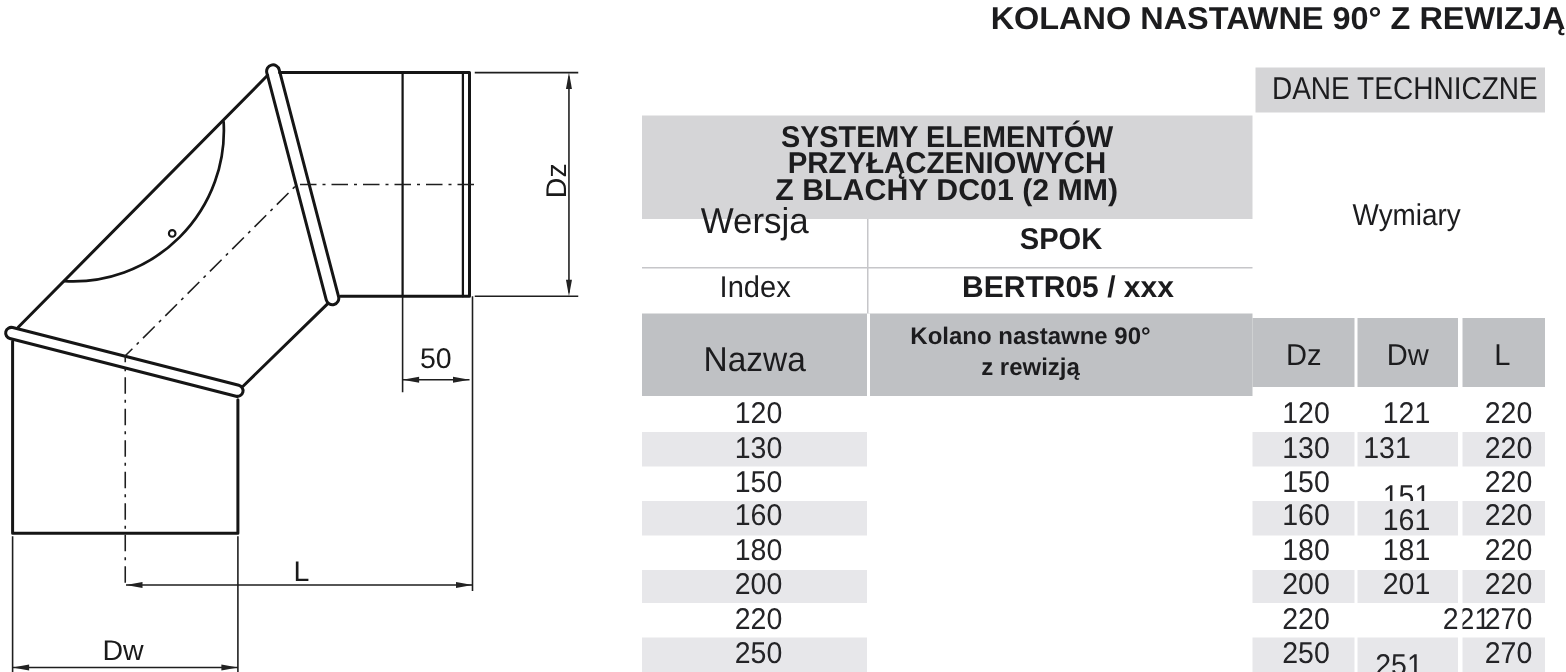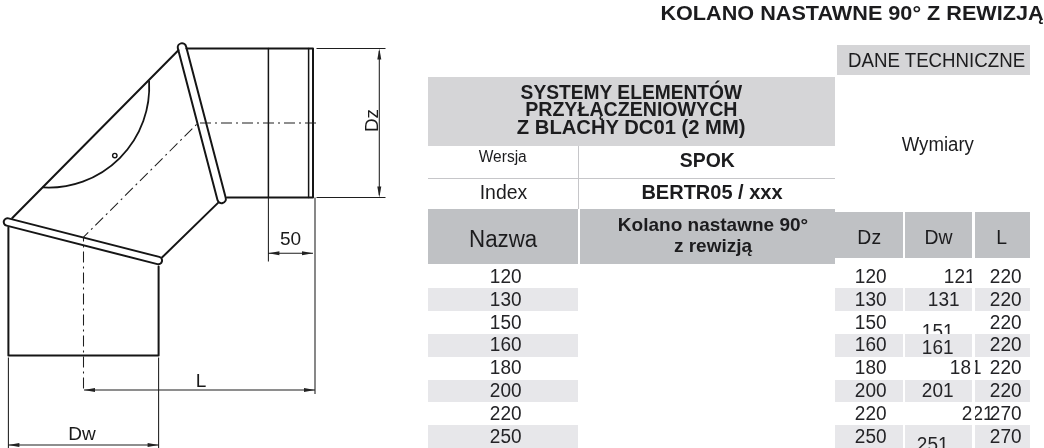--- a/index.html
+++ b/index.html
@@ -61,29 +61,29 @@
 </svg>
 
 <div class="cell b" style="left:637px;top:1px;width:430px;font-size:21px"><span style="transform:scaleX(1.03)">KOLANO NASTAWNE 90° Z REWIZJĄ</span></div>
 
 <div class="band" style="left:428px;top:77px;width:407px;height:69.4px;background:#d5d5d7"></div>
 <div class="cell b" style="left:428px;top:83.9px;width:407px;font-size:20px;line-height:17.6px"><span style="transform:scaleX(0.96)">SYSTEMY ELEMENTÓW</span><br><span style="transform:scaleX(0.98)">PRZYŁĄCZENIOWYCH</span><br><span style="transform:scaleX(1.01)">Z BLACHY DC01 (2 MM)</span></div>
 
 <div class="band" style="left:428px;top:178.1px;width:407px;height:1.4px;background:#c6c6c9"></div>
 <div class="band" style="left:577.8px;top:146.4px;width:1.5px;height:117px;background:#c6c6c9"></div>
 
-<div class="cell" style="left:428px;top:148px;width:150px;font-size:16px"><span>Wersja</span></div>
+<div class="cell" style="left:428px;top:134px;width:150px;font-size:24px"><span>Wersja</span></div>
 <div class="cell b" style="left:579px;top:149.2px;width:256px;font-size:20px"><span>SPOK</span></div>
 <div class="cell" style="left:428px;top:181.4px;width:150px;font-size:20px"><span>Index</span></div>
 <div class="cell b" style="left:579px;top:181.4px;width:266px;font-size:20px"><span style="transform:scaleX(1.0)">BERTR05 / xxx</span></div>
 
 <div class="band" style="left:428px;top:209px;width:407px;height:54.5px;background:#bfc1c4"></div>
 <div class="band" style="left:577.8px;top:209px;width:2.4px;height:54.5px;background:#fff"></div>
 <div class="cell" style="left:428px;top:225.5px;width:150px;font-size:23px"><span>Nazwa</span></div>
-<div class="cell b" style="left:585px;top:215px;width:256px;font-size:19px;line-height:20.5px"><span style="transform:scaleX(1.0)">Kolano nastawne 90°<br>z rewizją</span></div>
+<div class="cell b" style="left:559px;top:215px;width:256px;font-size:16px;line-height:20.5px"><span style="transform:scaleX(1.0)">Kolano nastawne 90°<br>z rewizją</span></div>
 
 <div class="num" style="left:436px;top:264.9px;width:140px"><span>120</span></div>
 <div class="band" style="left:428px;top:288.3px;width:150px;height:22.81px;background:#e7e7ea"></div>
 <div class="num" style="left:436px;top:287.7px;width:140px"><span>130</span></div>
 <div class="num" style="left:436px;top:310.5px;width:140px"><span>150</span></div>
 <div class="band" style="left:428px;top:333.9px;width:150px;height:22.81px;background:#e7e7ea"></div>
 <div class="num" style="left:436px;top:333.3px;width:140px"><span>160</span></div>
 <div class="num" style="left:436px;top:356.2px;width:140px"><span>180</span></div>
 <div class="band" style="left:428px;top:379.6px;width:150px;height:22.81px;background:#e7e7ea"></div>
 <div class="num" style="left:436px;top:379.0px;width:140px"><span>200</span></div>
@@ -99,35 +99,35 @@
 <div class="band" style="left:835px;top:211.5px;width:195px;height:46.5px;background:#bfc1c4"></div>
 <div class="band" style="left:903px;top:211.5px;width:2.4px;height:46.5px;background:#fff"></div>
 <div class="band" style="left:972.2px;top:211.5px;width:2.4px;height:46.5px;background:#fff"></div>
 <div class="cell" style="left:835px;top:225.5px;width:68px;font-size:20px"><span>Dz</span></div>
 <div class="cell" style="left:905px;top:225.5px;width:66px;font-size:20px"><span>Dw</span></div>
 <div class="cell" style="left:973px;top:225.5px;width:57px;font-size:20px"><span>L</span></div>
 
 <div class="band" style="left:903px;top:263px;width:2.4px;height:185px;background:#fff"></div>
 <div class="band" style="left:972.2px;top:263px;width:2.4px;height:185px;background:#fff"></div>
 <div class="num" style="left:837px;top:264.9px;width:68px"><span>120</span></div>
-<div class="num" style="left:927px;top:264.9px;width:66px"><span>121</span></div>
+<div class="num" style="left:905px;top:264.9px;width:66px"><span>121</span></div>
 <div class="num" style="left:973px;top:264.9px;width:66px"><span>220</span></div>
 <div class="band" style="left:835px;top:288.3px;width:195px;height:22.81px;background:#e7e7ea"></div>
 <div class="num" style="left:837px;top:287.7px;width:68px"><span>130</span></div>
-<div class="num" style="left:906px;top:287.7px;width:76px"><span>131</span></div>
+<div class="num" style="left:887px;top:287.7px;width:76px"><span>131</span></div>
 <div class="num" style="left:973px;top:287.7px;width:66px"><span>220</span></div>
 <div class="num" style="left:837px;top:310.5px;width:68px"><span>150</span></div>
 <div class="num" style="left:905px;top:320px;width:66px"><span>151</span></div>
 <div class="num" style="left:973px;top:310.5px;width:66px"><span>220</span></div>
 <div class="band" style="left:835px;top:333.9px;width:195px;height:22.81px;background:#e7e7ea"></div>
 <div class="num" style="left:837px;top:333.3px;width:68px"><span>160</span></div>
 <div class="num" style="left:905px;top:336px;width:66px"><span>161</span></div>
 <div class="num" style="left:973px;top:333.3px;width:66px"><span>220</span></div>
 <div class="num" style="left:837px;top:356.2px;width:68px"><span>180</span></div>
-<div class="num" style="left:933px;top:356.2px;width:66px"><span>181</span></div>
+<div class="num" style="left:905px;top:356.2px;width:66px"><span>181</span></div>
 <div class="num" style="left:973px;top:356.2px;width:66px"><span>220</span></div>
 <div class="band" style="left:835px;top:379.6px;width:195px;height:22.81px;background:#e7e7ea"></div>
 <div class="num" style="left:837px;top:379.0px;width:68px"><span>200</span></div>
 <div class="num" style="left:905px;top:379.0px;width:66px"><span>201</span></div>
 <div class="num" style="left:973px;top:379.0px;width:66px"><span>220</span></div>
 <div class="num" style="left:837px;top:401.8px;width:68px"><span>220</span></div>
 <div class="num" style="left:945px;top:401.8px;width:66px"><span>221</span></div>
 <div class="num" style="left:973px;top:401.8px;width:66px"><span>270</span></div>
 <div class="band" style="left:835px;top:425.2px;width:195px;height:22.81px;background:#e7e7ea"></div>
 <div class="num" style="left:837px;top:424.6px;width:68px"><span>250</span></div>

